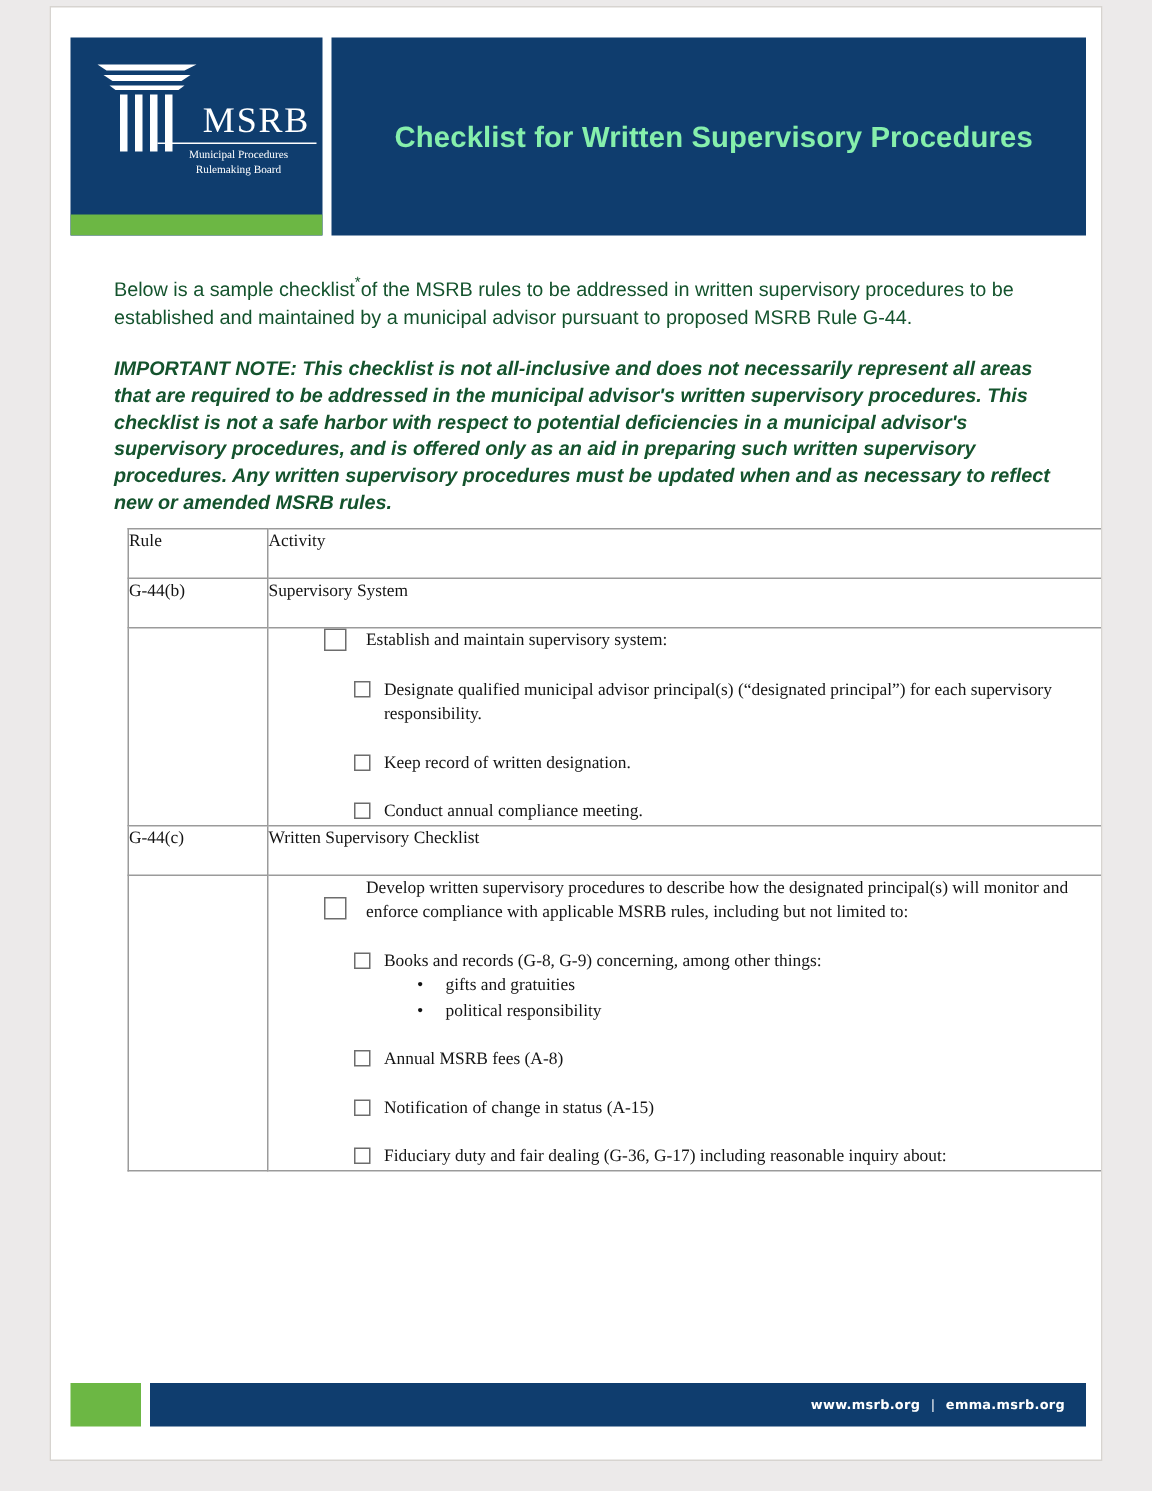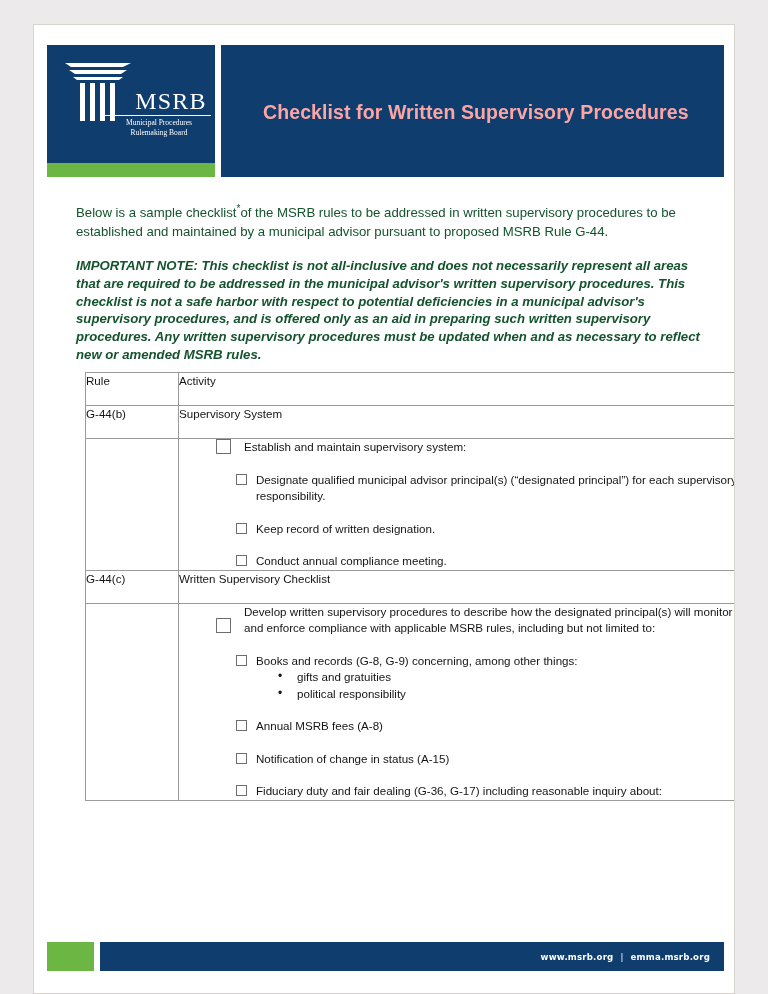--- a/index.html
+++ b/index.html
@@ -7,21 +7,21 @@
   html, body {
     width: 768px;
     height: 994px;
     background: #eceaea;
     font-family: "Liberation Sans", sans-serif;
   }
 
   #page {
     position: absolute;
     left: 33px;
-    top: 24px;
+    top: 4px;
     width: 702px;
     height: 970px;
     background: #ffffff;
     border: 1px solid #d7d4d0;
     box-shadow: 0 0 0 0 rgba(0,0,0,0);
     overflow: hidden;
   }
 
   
   #header {
@@ -95,21 +95,21 @@
   #title-block {
     flex: 1 1 auto;
     background: #0f3d6e;
     margin-left: 6px;
     position: relative;
   }
   #doc-title {
     position: absolute;
     left: 42px;
     top: 56px;
-    color: #fca5a5;
+    color: #86efac;
     font-size: 19.5px;
     font-weight: bold;
     letter-spacing: 0.1px;
     white-space: nowrap;
   }
 
   
   #intro {
     position: absolute;
     left: 42px;
@@ -136,21 +136,21 @@
   }
 
   
   #checklist-table {
     position: absolute;
     left: 51px;
     top: 347px;
     width: 663px;
     border-collapse: collapse;
     table-layout: fixed;
-    font-family: Liberation Sans, sans-serif;
+    font-family: Liberation Serif, serif;
   }
   #checklist-table td {
     border: 1px solid #9b9b9b;
     vertical-align: top;
     font-size: 11.6px;
     color: #141414;
     padding: 0;
   }
   .col-rule { width: 93px; }
 

